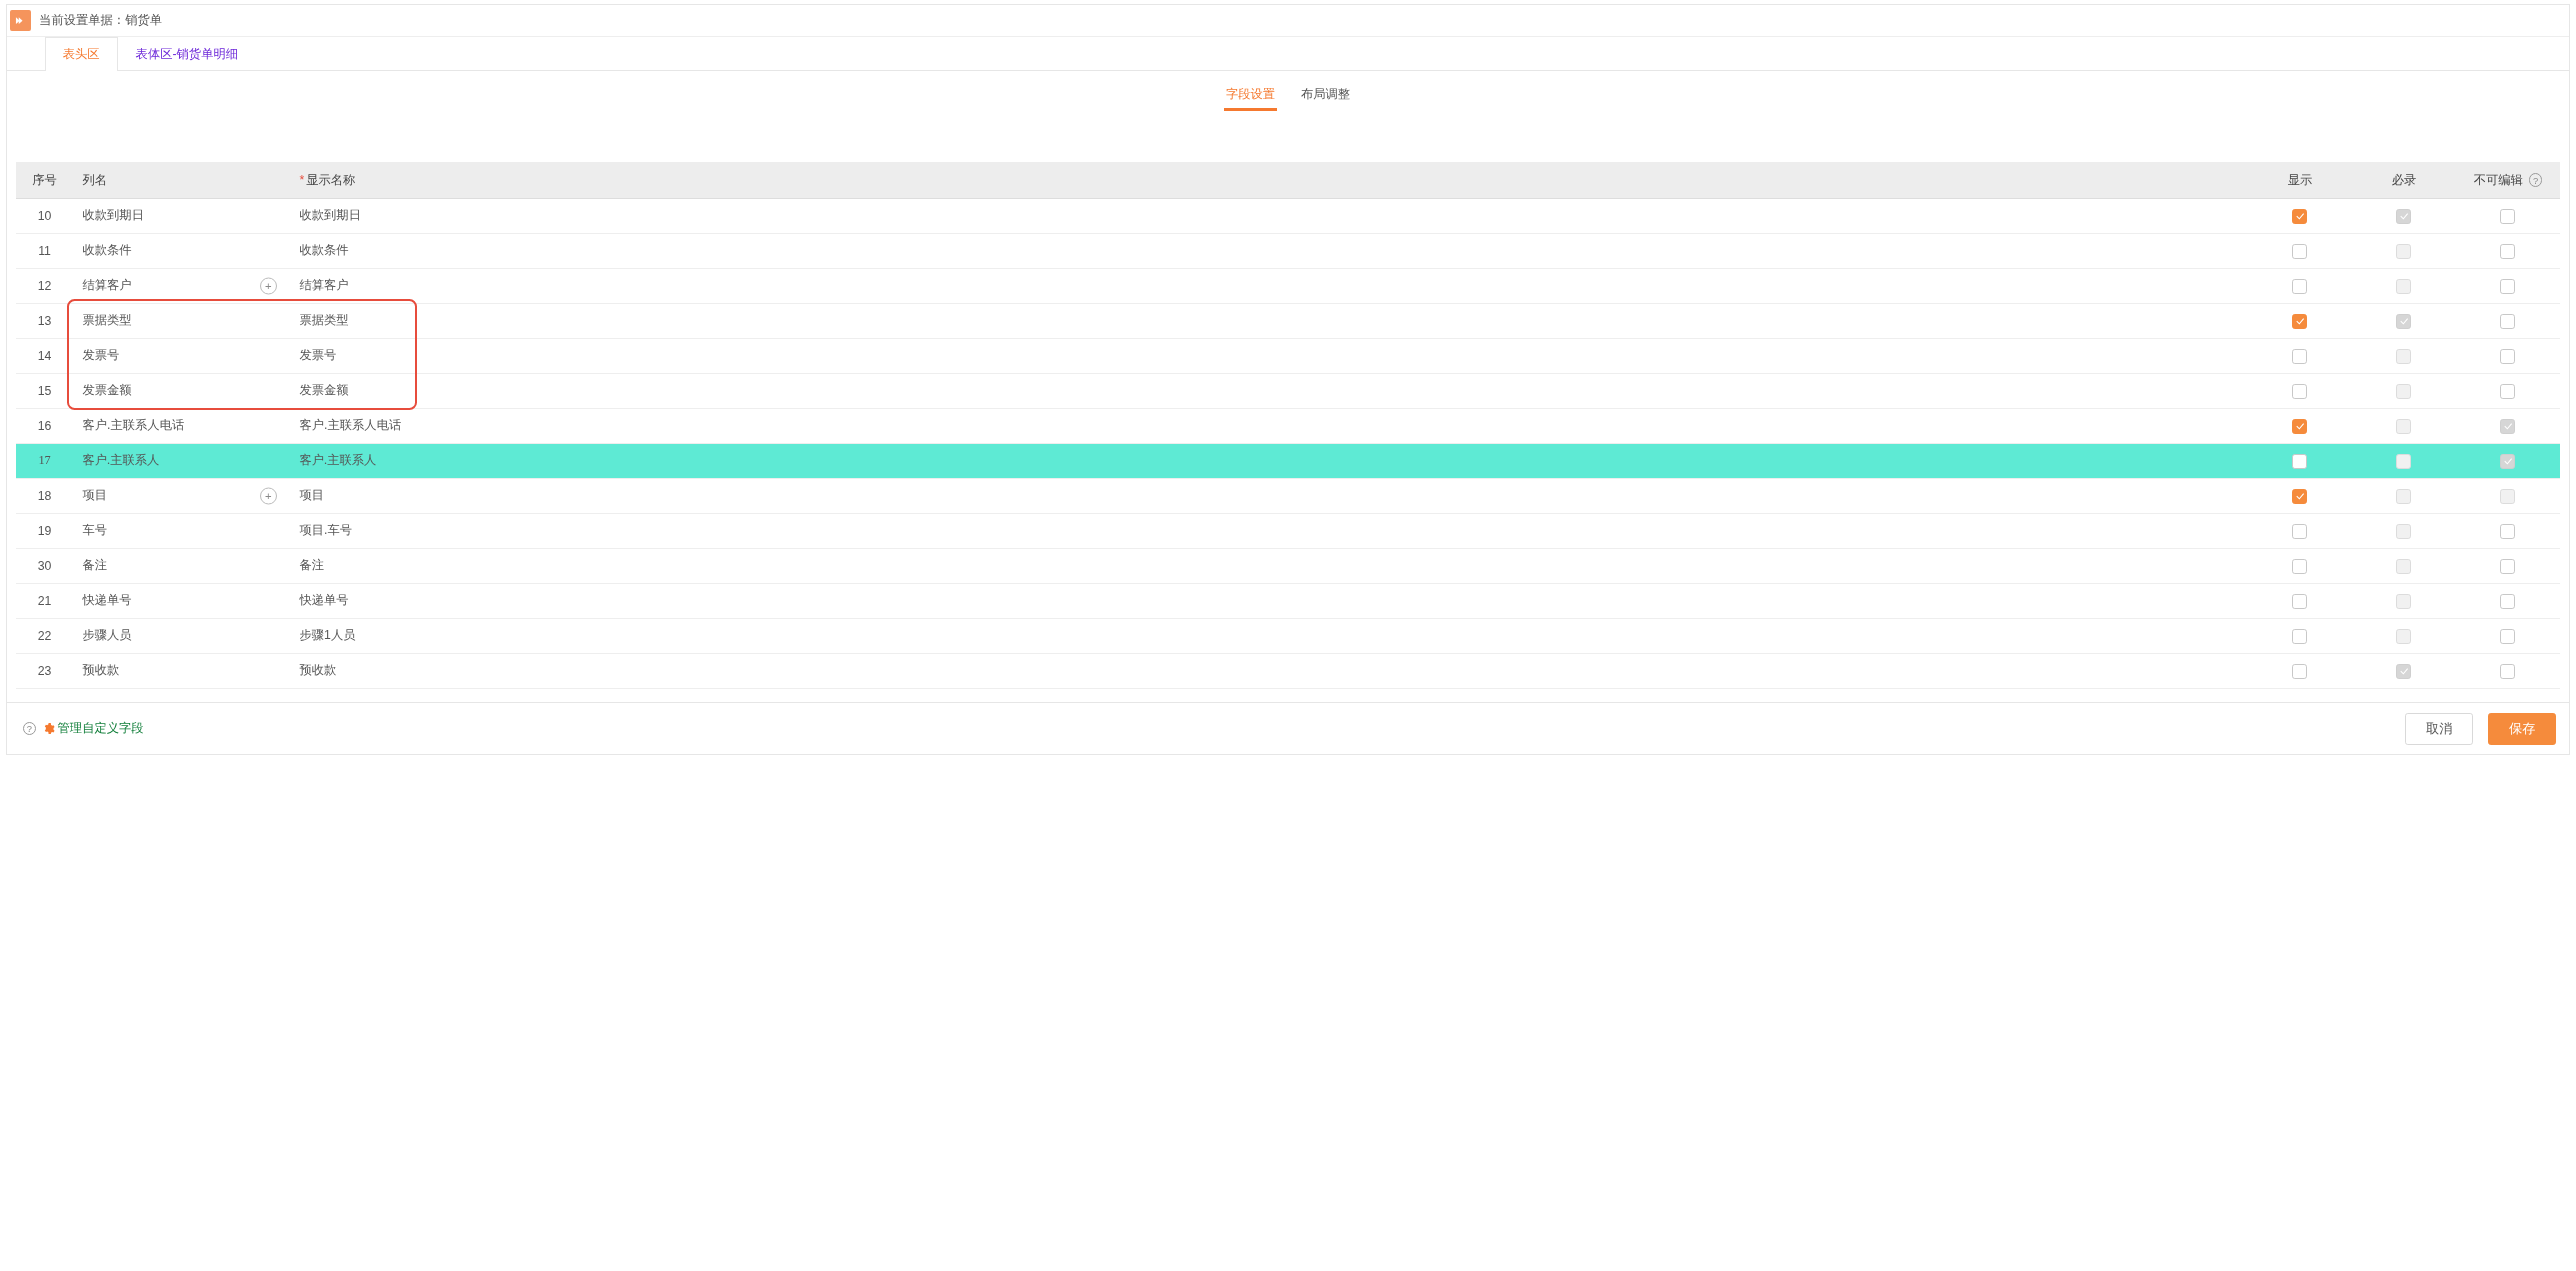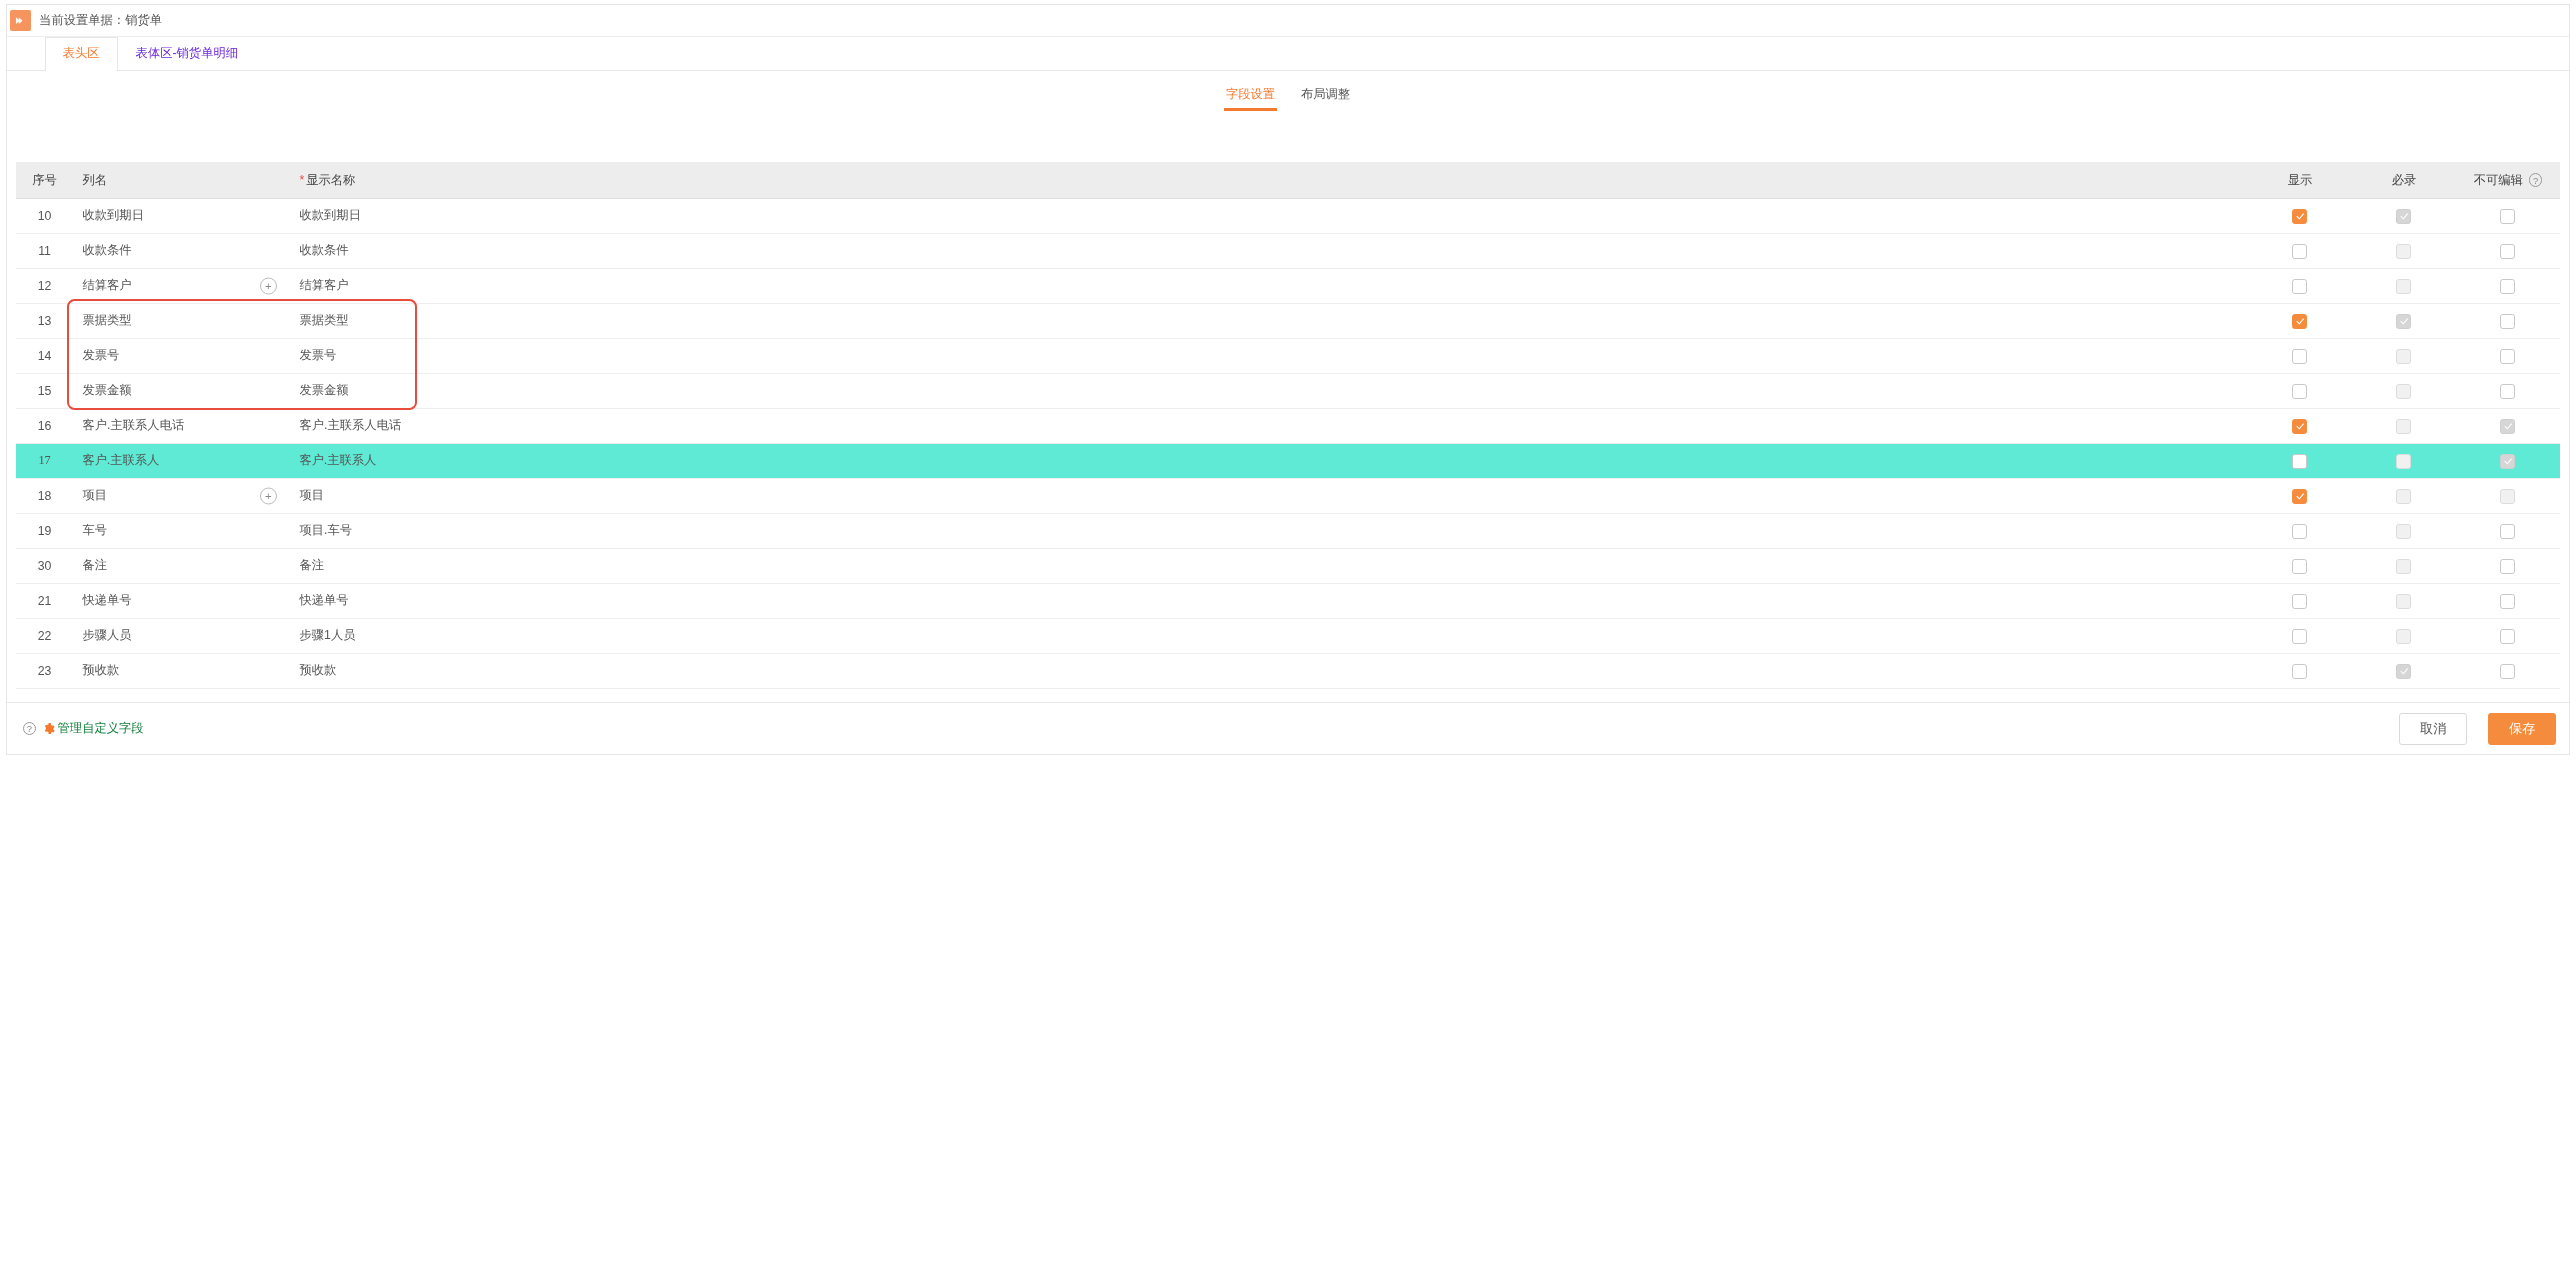--- a/index.html
+++ b/index.html
@@ -29,21 +29,21 @@
     border-radius: 1.9px;
     margin-left: 3.8px;
     cursor: pointer;
   }
   .expand-btn svg { width: 11.3px; height: 11.3px; fill: #fff; }
   .top-title { margin-left: 7.6px; color: #555; }
   .tabs1 {
     display: flex;
     padding-left: 38px;
     height: 34px;
-    align-items: flex-start;
+    align-items: center;
   }
   .tab1 {
     padding: 7.6px 17px;
     border: 0.9px solid transparent;
     border-bottom: none;
     background: transparent;
     color: #6d28d9;
     cursor: pointer;
   }
   .tab1.active {
@@ -152,21 +152,21 @@
   .footer-spacer { flex: 1; }
   .btn {
     min-width: 68px; height: 32px;
     border-radius: 2.8px;
     padding: 0 19px;
     font-size: 13.2px;
     cursor: pointer;
     border: 0.9px solid #d9d9d9;
     background: #fff;
     color: #555;
-    margin-left: 21px;
+    margin-left: 15px;
   }
   .btn.primary {
     background: #f58b3c;
     border-color: #f58b3c;
     color: #fff;
   }
   .red-box {
     position: absolute;
     border: 2.8px solid #e74c3c;
     border-radius: 7.6px;

